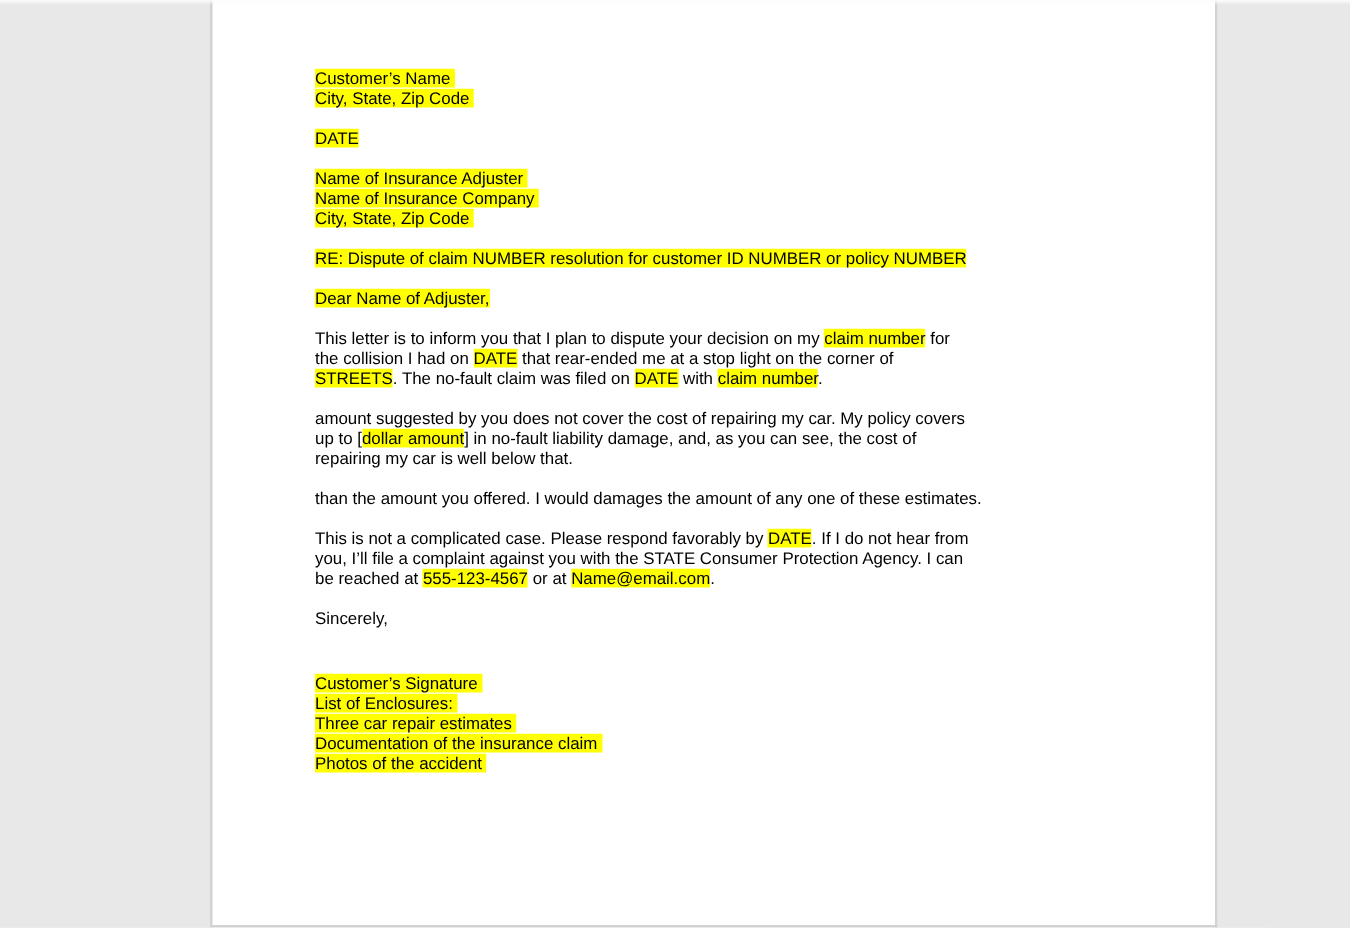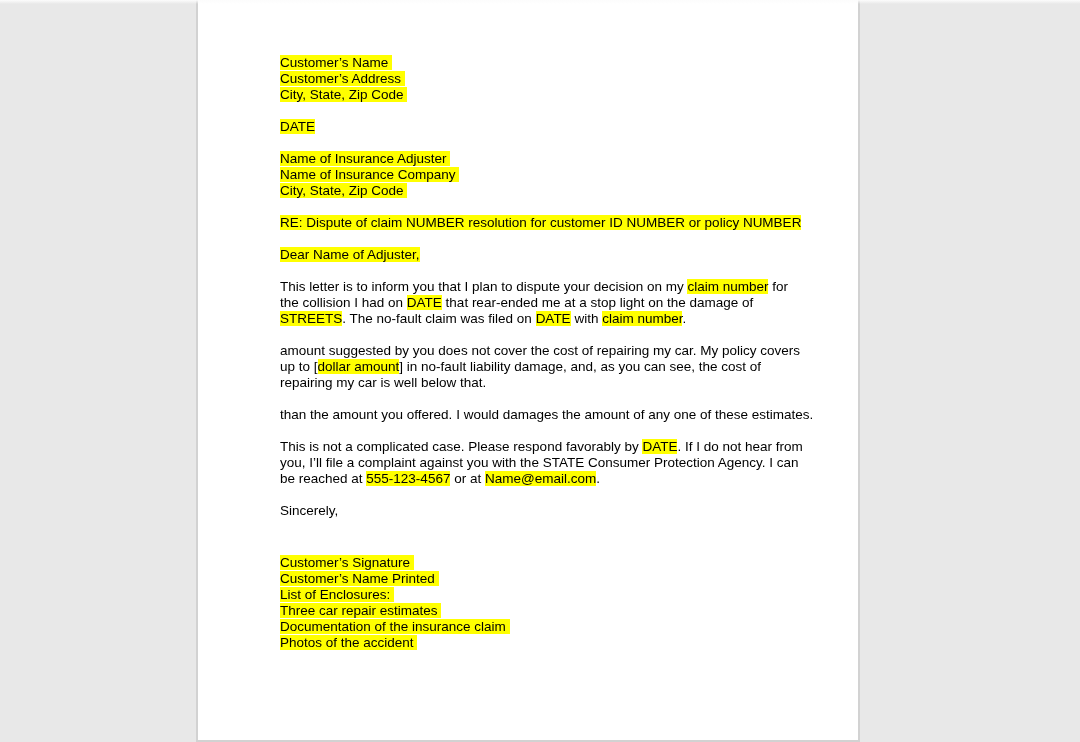--- a/index.html
+++ b/index.html
@@ -24,22 +24,22 @@
   .top-shade {
     position: absolute;
     left: 0; top: 0;
     width: 1080px; height: 4px;
     background: linear-gradient(to bottom, #fcfcfc, rgba(232,232,232,0));
     z-index: 2;
     pointer-events: none;
   }
   .page {
     position: absolute;
-    left: 196px; top: 0;
-    width: 664px; height: 742px;
+    left: 168px; top: 0;
+    width: 806px; height: 742px;
     background: var(--page-bg);
     border-left: 2px solid var(--page-border);
     border-right: 2px solid var(--page-border);
     border-bottom: 2px solid var(--page-border);
   }
   .letter {
     padding: 55px 20px 0 82px;
     font-size: 13.5px;
     line-height: 16px;
     color: var(--text);
@@ -51,61 +51,59 @@
 </style>
 </head>
 <body>
 
 <div class="canvas">
   <div class="top-shade"></div>
   <div class="page">
     <div class="letter">
         <div class="block">
           <div class="line"><span class="hl">Customer’s Name&nbsp;</span></div>
-          <div class="line"><span class="hl">Customer’s Address&nbsp;</span></div>
           <div class="line"><span class="hl">City, State, Zip Code&nbsp;</span></div>
         </div>
         <div class="block">
           <div class="line"><span class="hl">DATE</span></div>
         </div>
         <div class="block">
           <div class="line"><span class="hl">Name of Insurance Adjuster&nbsp;</span></div>
           <div class="line"><span class="hl">Name of Insurance Company&nbsp;</span></div>
           <div class="line"><span class="hl">City, State, Zip Code&nbsp;</span></div>
         </div>
         <div class="block">
           <div class="line"><span class="hl">RE: Dispute of claim NUMBER resolution for customer ID NUMBER or policy NUMBER</span></div>
         </div>
         <div class="block">
           <div class="line"><span class="hl">Dear Name of Adjuster,</span></div>
         </div>
         <div class="block">
           <div class="line"><span>This letter is to inform you that I plan to dispute your decision on my </span><span class="hl">claim number</span><span> for</span></div>
-          <div class="line"><span>the collision I had on </span><span class="hl">DATE</span><span> that rear-ended me at a stop light on the damage of</span></div>
+          <div class="line"><span>the collision I had on </span><span class="hl">DATE</span><span> that rear-ended me at a stop light on the corner of</span></div>
           <div class="line"><span class="hl">STREETS</span><span>. The no-fault claim was filed on </span><span class="hl">DATE</span><span> with </span><span class="hl">claim number</span><span>.</span></div>
         </div>
         <div class="block">
           <div class="line"><span>amount suggested by you does not cover the cost of repairing my car. My policy covers</span></div>
           <div class="line"><span>up to [</span><span class="hl">dollar amount</span><span>] in no-fault liability damage, and, as you can see, the cost of</span></div>
           <div class="line"><span>repairing my car is well below that.</span></div>
         </div>
         <div class="block">
           <div class="line"><span>than the amount you offered. I would damages the amount of any one of these estimates.</span></div>
         </div>
         <div class="block">
           <div class="line"><span>This is not a complicated case. Please respond favorably by </span><span class="hl">DATE</span><span>. If I do not hear from</span></div>
           <div class="line"><span>you, I’ll file a complaint against you with the STATE Consumer Protection Agency. I can</span></div>
           <div class="line"><span>be reached at </span><span class="hl">555-123-4567</span><span> or at </span><span class="hl">Name@email.com</span><span>.</span></div>
         </div>
         <div class="block">
           <div class="line"><span>Sincerely,</span></div>
         </div>
         <div class="block">
           <div class="line"><span class="hl">Customer’s Signature&nbsp;</span></div>
-          <div class="line"><span class="hl">Customer’s Name Printed&nbsp;</span></div>
           <div class="line"><span class="hl">List of Enclosures:&nbsp;</span></div>
           <div class="line"><span class="hl">Three car repair estimates&nbsp;</span></div>
           <div class="line"><span class="hl">Documentation of the insurance claim&nbsp;</span></div>
           <div class="line"><span class="hl">Photos of the accident&nbsp;</span></div>
         </div>
       </div>
   </div>
 </div>
 
 </body></html>

